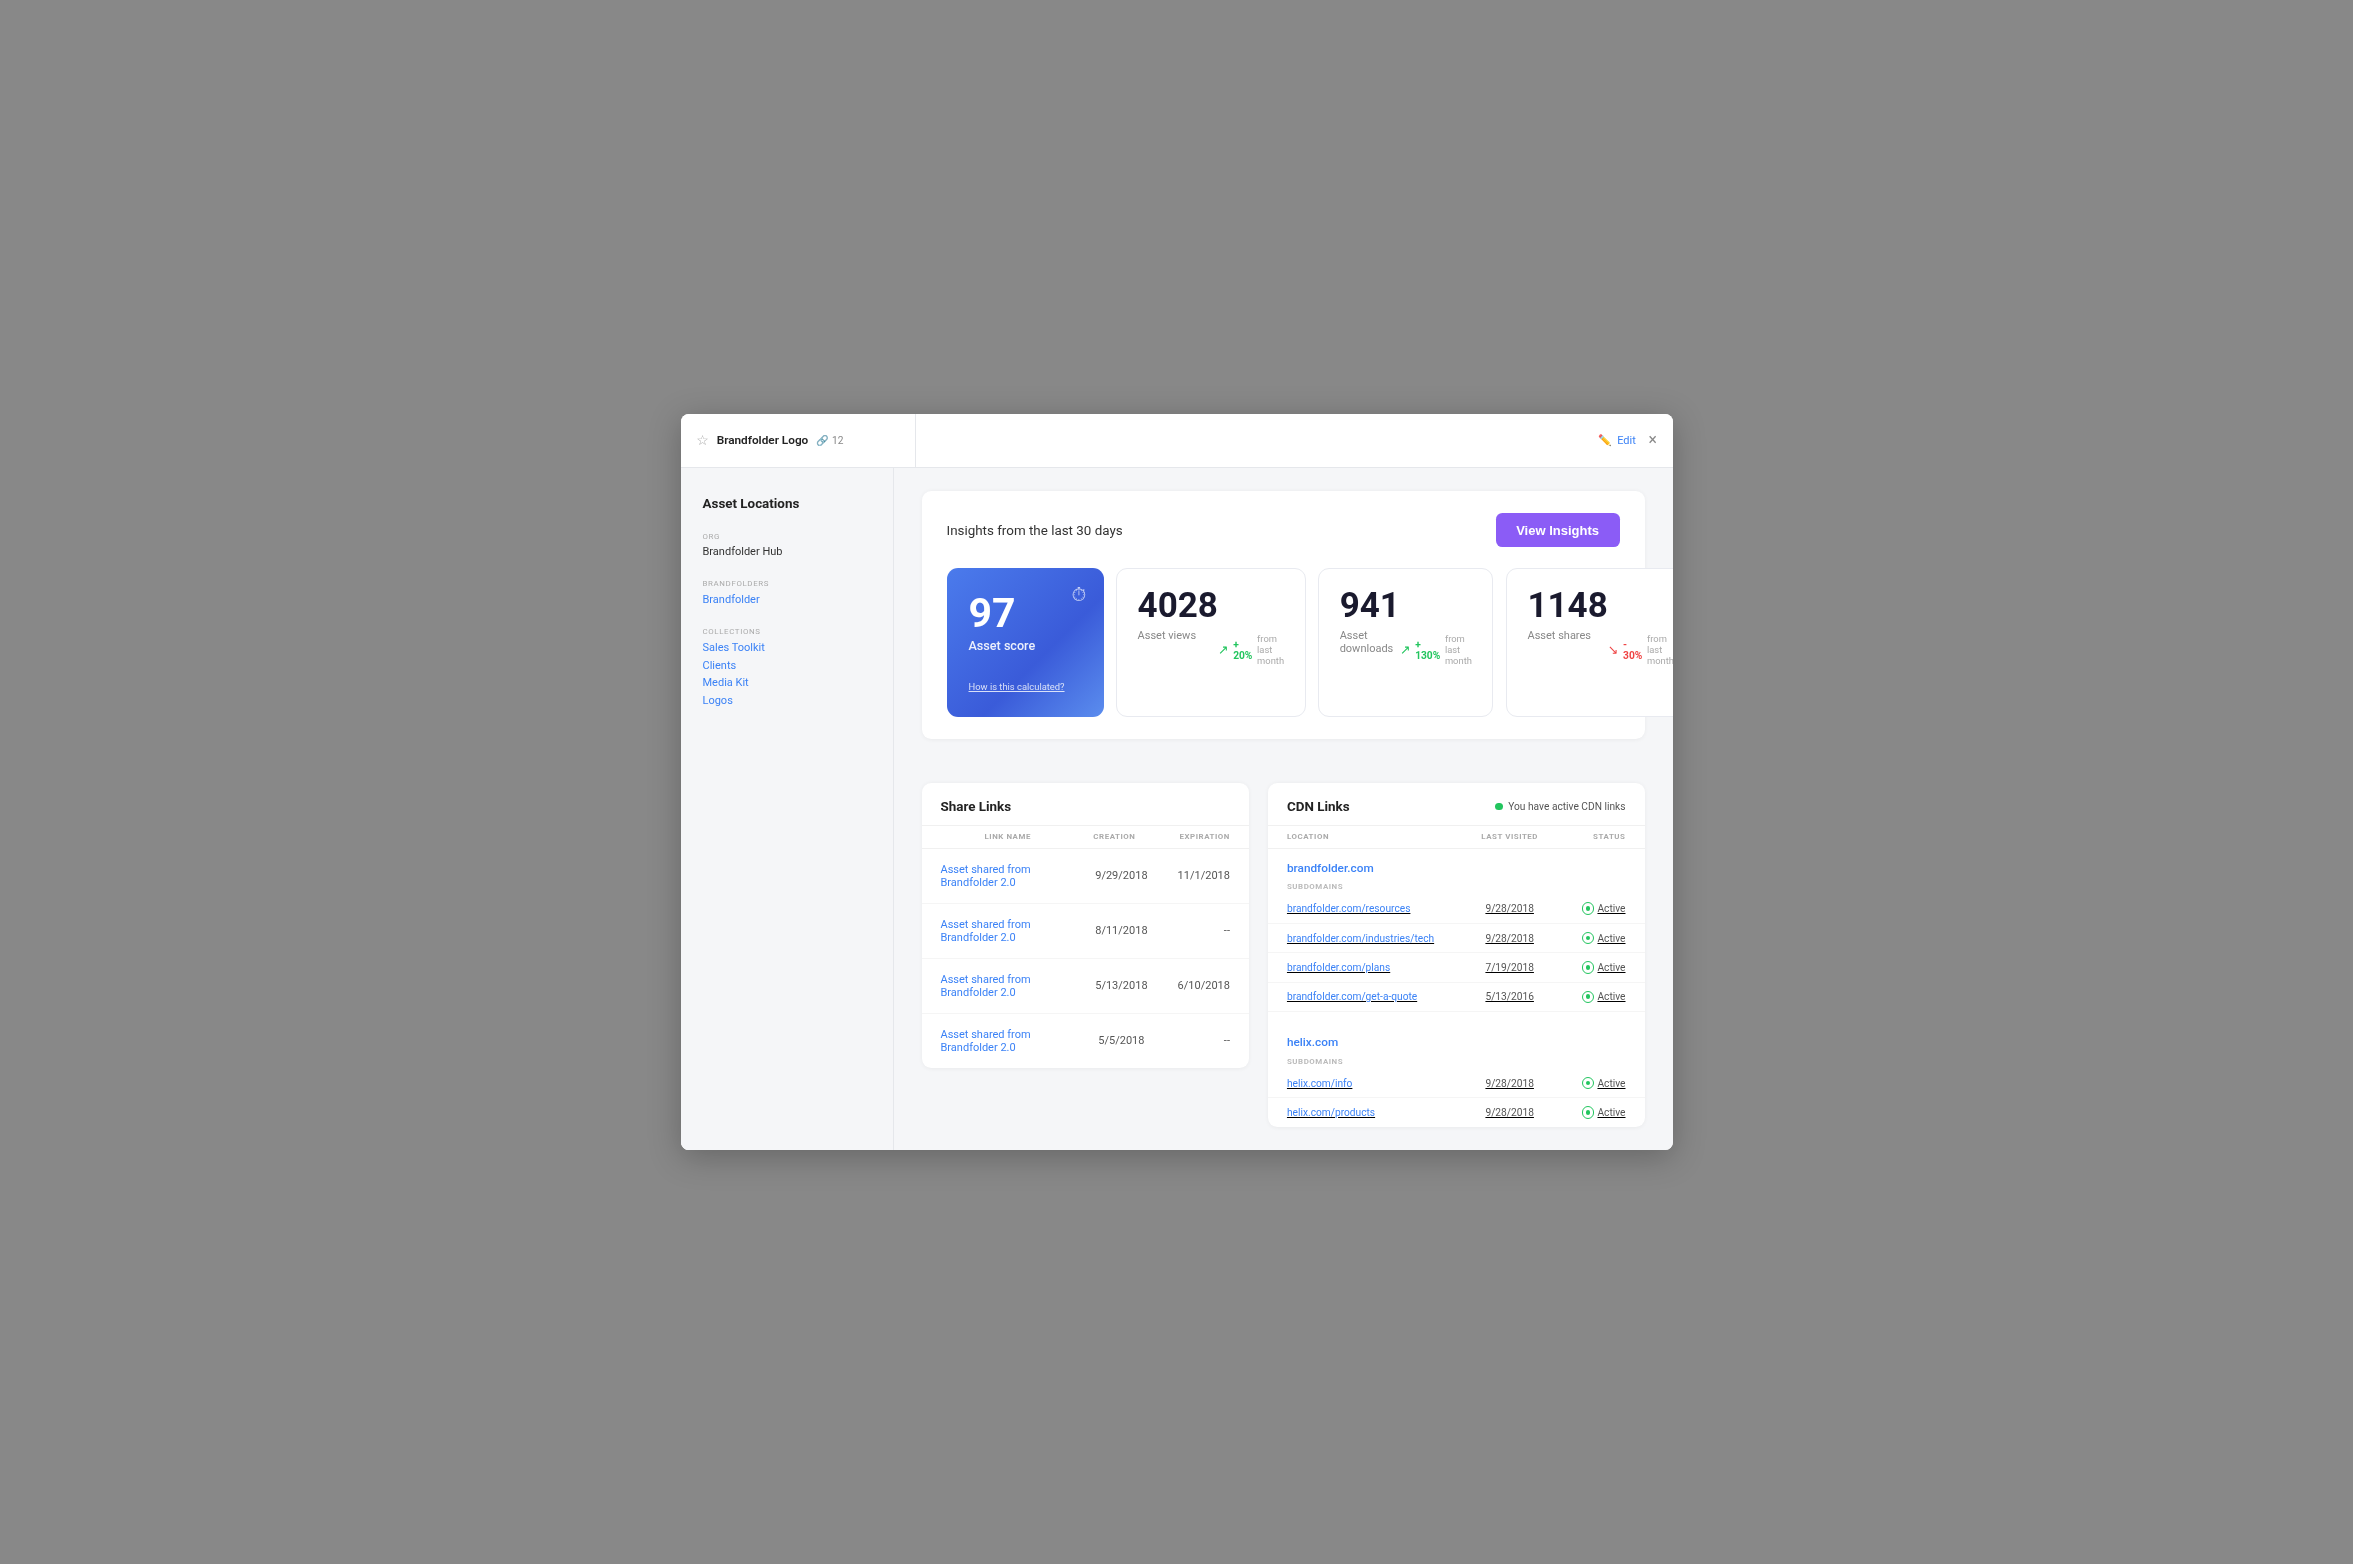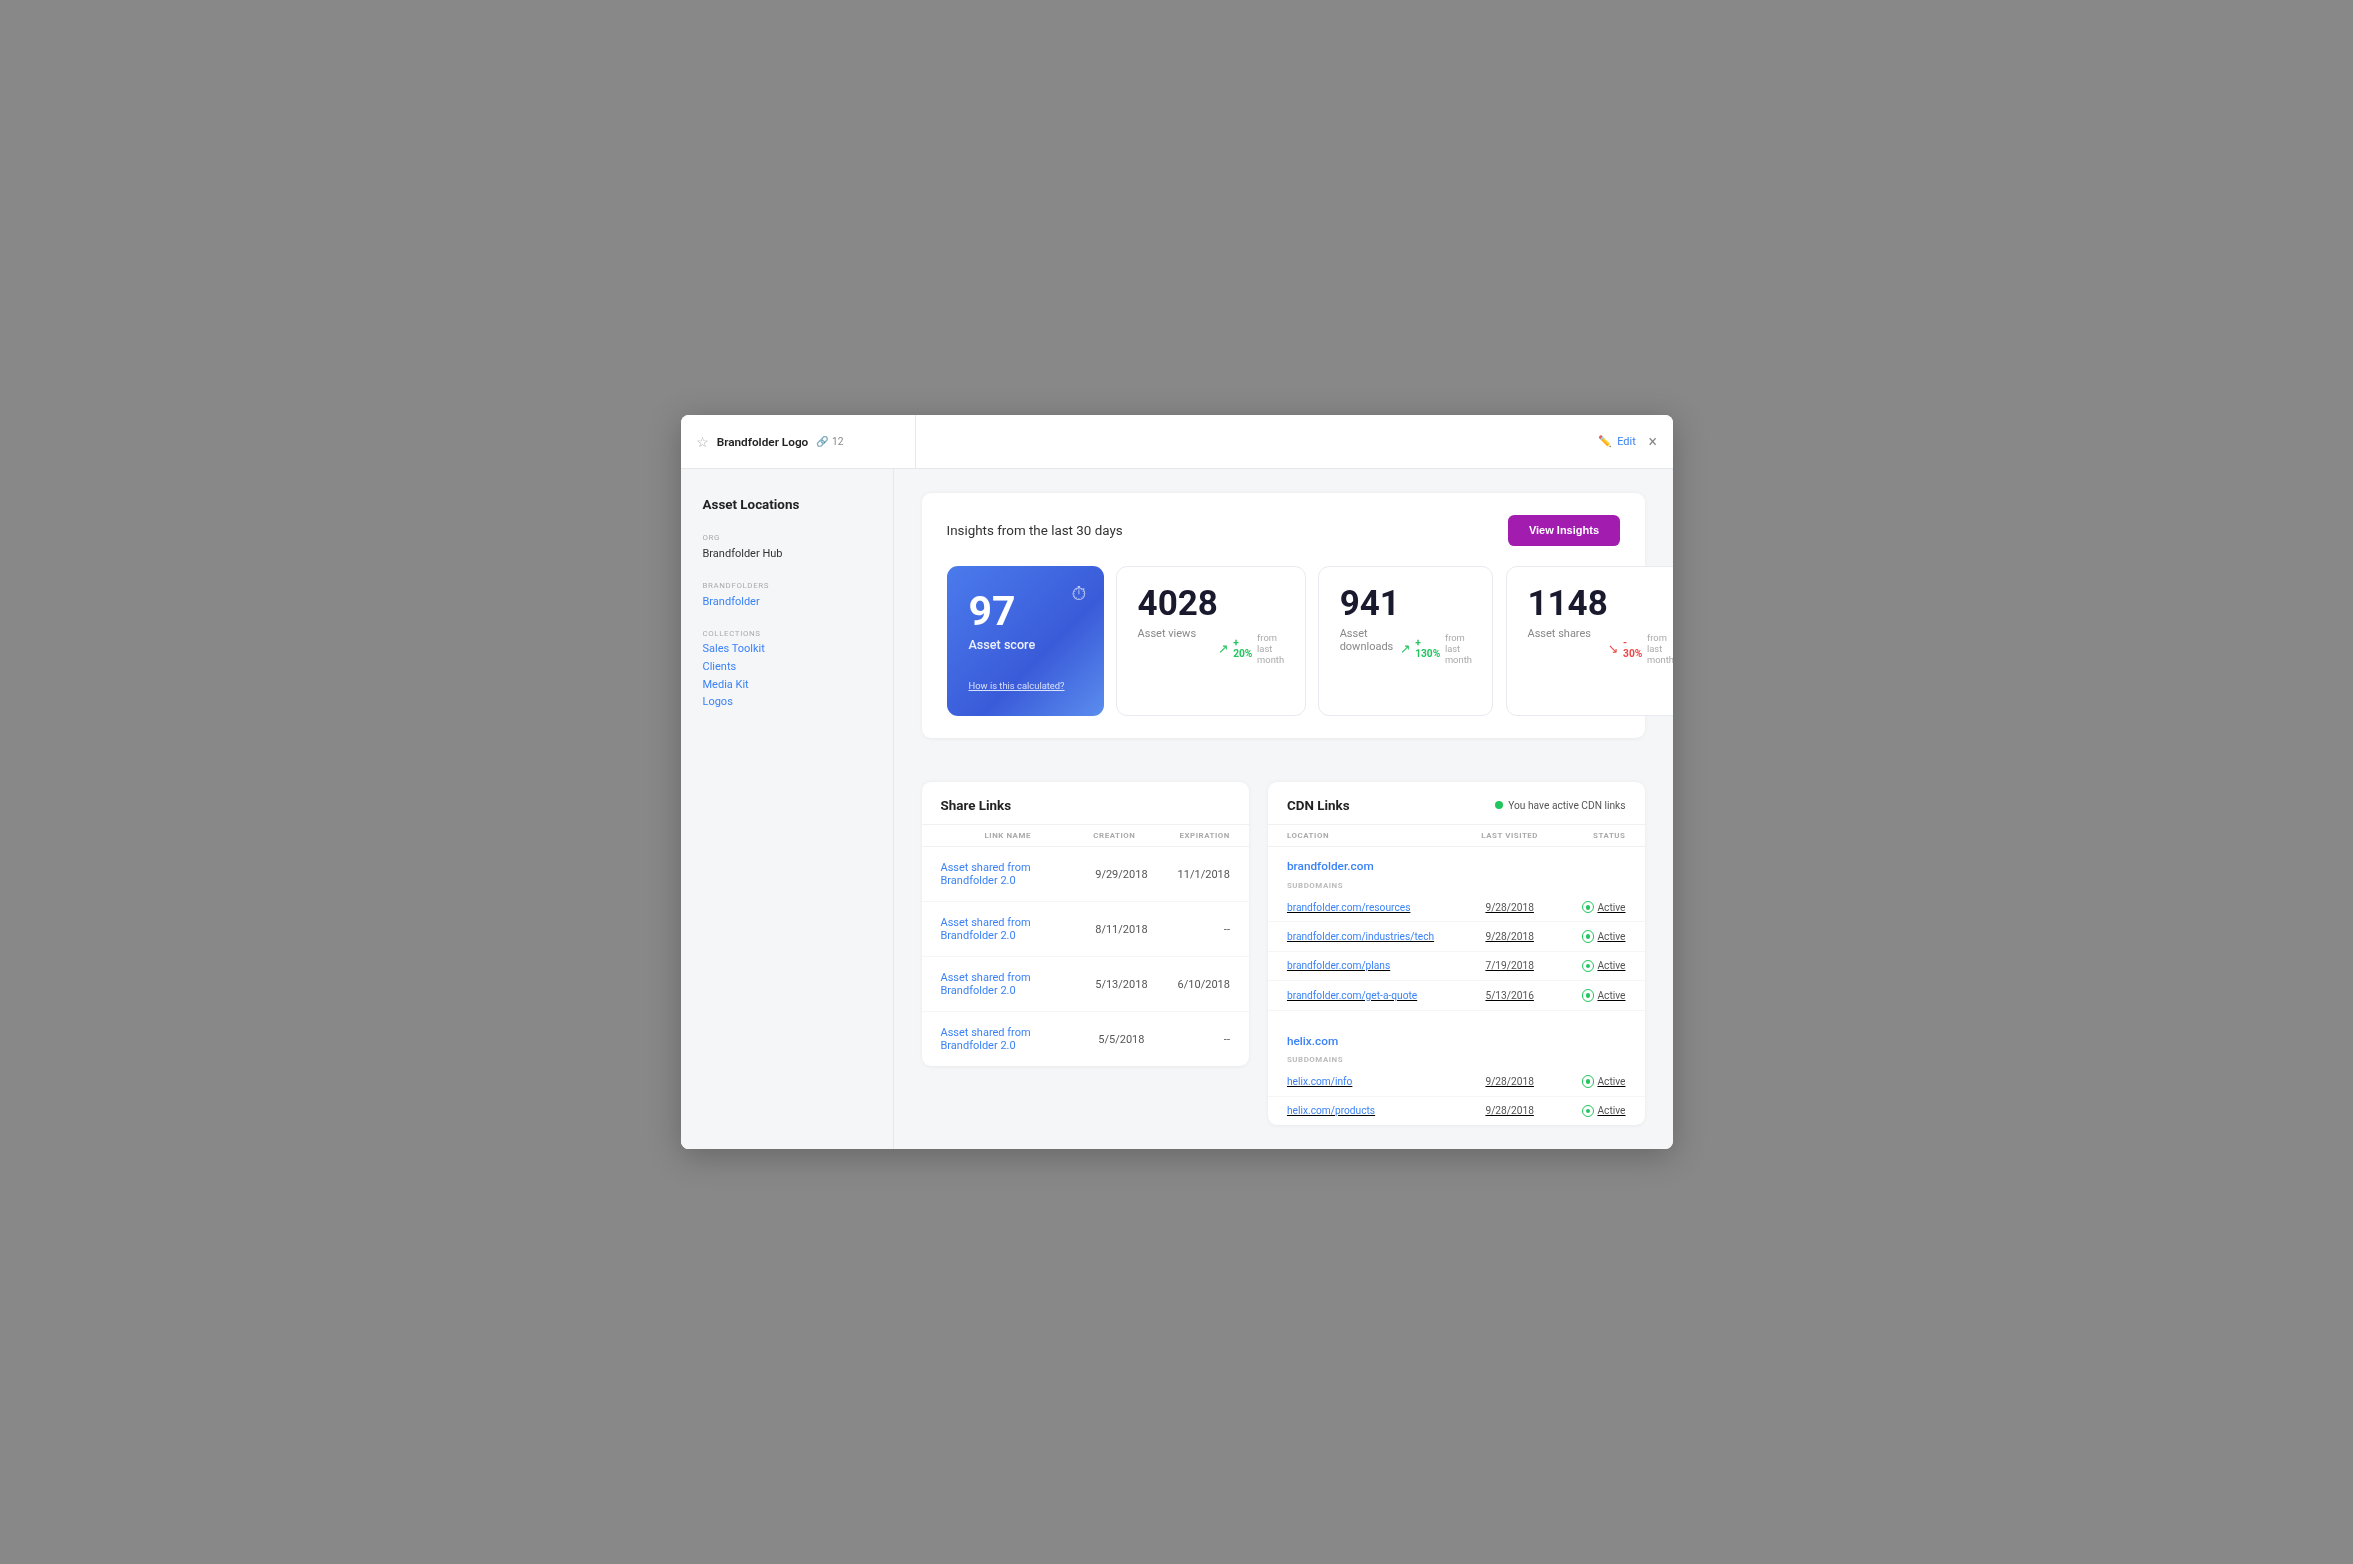--- a/index.html
+++ b/index.html
@@ -166,26 +166,26 @@
       display: flex;
       align-items: center;
       justify-content: space-between;
       margin-bottom: 20.5px;
     }
     .insights-title {
       font-size: 13.4px;
       color: #333;
     }
     .view-insights-btn {
-      background: #a21caf;
+      background: #8b5cf6;
       color: #fff;
       border: none;
       border-radius: 6.3px;
       padding: 9.4px 20.5px;
-      font-size: 11px;
+      font-size: 13px;
       font-weight: 600;
       cursor: pointer;
     }
     .stats-row {
       display: flex;
       gap: 12.6px;
       align-items: stretch;
     }
     
     .score-card {

